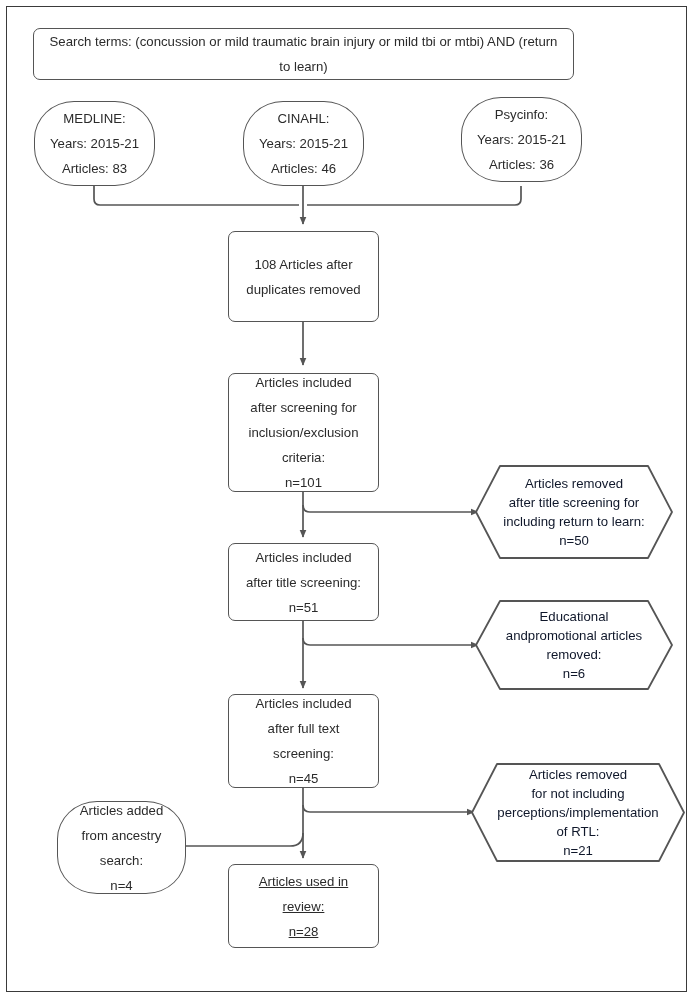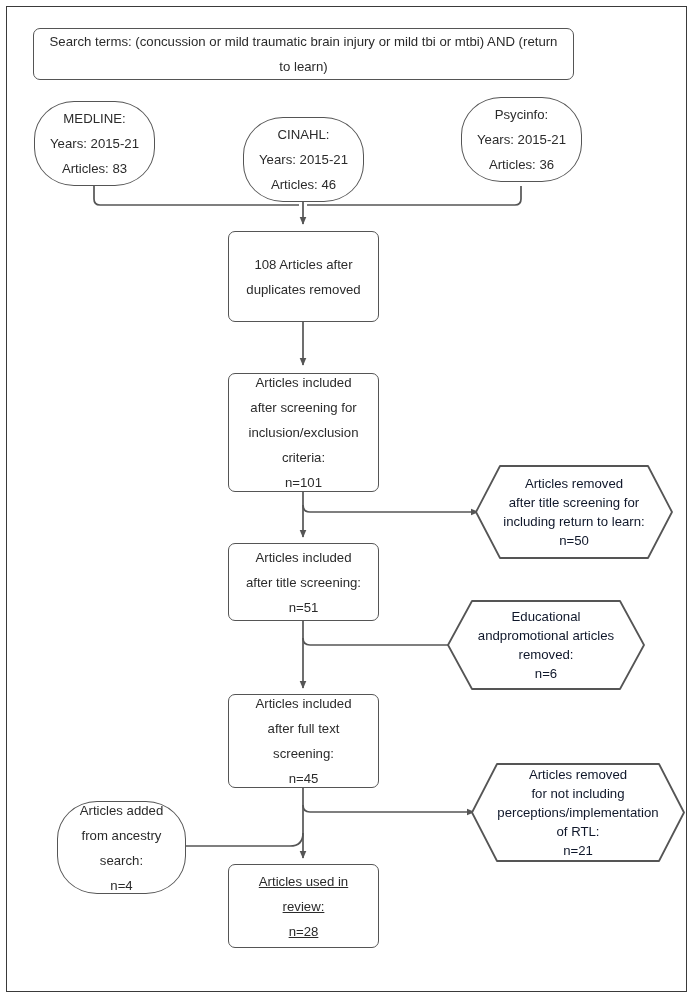--- a/index.html
+++ b/index.html
@@ -117,21 +117,21 @@
       <path d="M186,846 L290,846 Q303,846 303,833"></path>
     </g>
   </svg>
 
   <div class="node rect" style="left:33px; top:28px; width:541px; height:52px; padding:0 14px;">Search terms: (concussion or mild traumatic brain injury or mild tbi or mtbi) AND (return to learn)</div>
 
   <div class="node stadium" style="left:34px; top:101px; width:121px; height:85px;">MEDLINE:
 Years: 2015-21
 Articles: 83</div>
 
-  <div class="node stadium" style="left:243px; top:101px; width:121px; height:85px;margin-top:16px;">CINAHL:
+  <div class="node stadium" style="left:243px; top:101px; width:121px; height:85px;">CINAHL:
 Years: 2015-21
 Articles: 46</div>
 
   <div class="node stadium" style="left:461px; top:97px; width:121px; height:85px;">Psycinfo:
 Years: 2015-21
 Articles: 36</div>
 
   <div class="node rect" style="left:228px; top:231px; width:151px; height:91px;">108 Articles after
 duplicates removed</div>
 
@@ -157,21 +157,21 @@
   <div class="hexwrap" style="left:474px; top:464px; width:200px; height:96px;">
     <svg width="200" height="96" viewBox="0 0 200 96" xmlns="http://www.w3.org/2000/svg">
       <path d="M26,2 L174,2 L198,48 L174,94 L26,94 L2,48 Z" fill="#ffffff" stroke="#555555" stroke-width="1.8" stroke-linejoin="round"></path>
     </svg>
     <div class="hextext">Articles removed
 after title screening for
 including return to learn:
 n=50</div>
   </div>
 
-  <div class="hexwrap" style="left:446px; top:599px; width:200px; height:92px;">
+  <div class="hexwrap" style="left:474px; top:599px; width:200px; height:92px;">
     <svg width="200" height="92" viewBox="0 0 200 92" xmlns="http://www.w3.org/2000/svg">
       <path d="M26,2 L174,2 L198,46 L174,90 L26,90 L2,46 Z" fill="#ffffff" stroke="#555555" stroke-width="1.8" stroke-linejoin="round"></path>
     </svg>
     <div class="hextext">Educational
 andpromotional articles
 removed:
 n=6</div>
   </div>
 
   <div class="hexwrap" style="left:470px; top:762px; width:216px; height:101px;">

